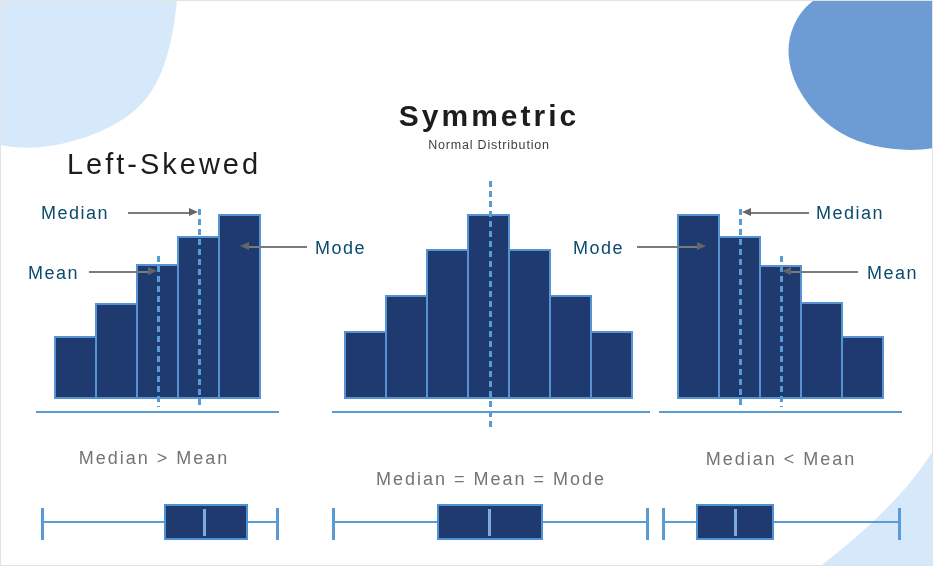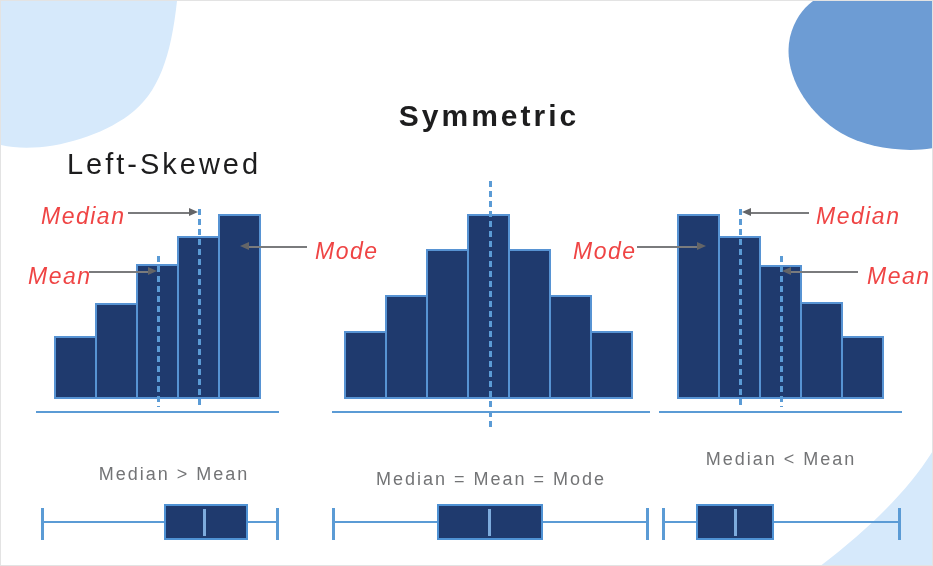--- a/index.html
+++ b/index.html
@@ -22,22 +22,22 @@
     box-sizing:border-box;width:43px;margin-left:-2px;
     background:#1f3a6e;border:2px solid #5793d3;
   }
   .bar:first-child{margin-left:0;}
   .baseline{position:absolute;top:410px;height:2px;background:#5b9bd5;z-index:2;}
   .vdash{
     position:absolute;width:3px;z-index:3;
     background:repeating-linear-gradient(to bottom,#5b9bd5 0px,#5b9bd5 6px,transparent 6px,transparent 10px);
   }
   .anno-label{
-    position:absolute;z-index:4;color:#ef4444;font-size:23px;
-    letter-spacing:1.5px;white-space:nowrap;font-style:italic;
+    position:absolute;z-index:4;color:#0c4a6e;font-size:18px;
+    letter-spacing:1.5px;white-space:nowrap;
   }
   .arrow{position:absolute;height:1.5px;background:#7a7b7d;z-index:4;}
   .arrow.right::after{
     content:'';position:absolute;right:-8px;top:-3.6px;width:0;height:0;
     border-left:9px solid #646567;border-top:4.5px solid transparent;border-bottom:4.5px solid transparent;
   }
   .arrow.left::after{
     content:'';position:absolute;left:-8px;top:-3.6px;width:0;height:0;
     border-right:9px solid #646567;border-top:4.5px solid transparent;border-bottom:4.5px solid transparent;
   }
@@ -59,20 +59,21 @@
 <div class="stage" id="stage">
 
   <svg class="blob-svg" width="933" height="566" viewBox="0 0 933 566">
     <path d="M0,0 H176 C170,55 158,92 128,114 C94,139 38,153 0,144 Z" fill="#d6e9fb"></path>
     <path d="M812,0 H933 V147 C903,152 866,147 840,132 C806,112 781,72 789,36 C793,20 801,8 812,0 Z" fill="#6d9cd4"></path>
     <path d="M933,448 C908,489 868,528 818,566 L933,566 Z" fill="#d6e9fb"></path>
   </svg>
 
   <div class="title" style="left:35px;top:147px;width:256px;">Left-Skewed</div>
   <div class="title big" style="left:360px;top:98px;width:256px;">Symmetric</div>
+  <div class="subtitle" style="left:360px;top:137px;width:256px;">Normal Distribution</div>
 
   <div class="hist" style="left:53px;">
       <div class="bar" style="height: 63px;"></div>
       <div class="bar" style="height: 96px;"></div>
       <div class="bar" style="height: 135px;"></div>
       <div class="bar" style="height: 163px;"></div>
       <div class="bar" style="height: 185px;"></div>
     </div>
   <div class="hist" style="left:343px;">
       <div class="bar" style="height: 68px;"></div>
@@ -102,21 +103,21 @@
   <div class="anno-label" style="left:314px;top:237px;">Mode</div>
   <div class="arrow left" style="left:247px;top:245px;width:59px;"></div>
 
   <div class="anno-label" style="left:572px;top:237px;">Mode</div>
   <div class="arrow right" style="left:636px;top:245px;width:61px;"></div>
   <div class="anno-label" style="left:815px;top:202px;">Median</div>
   <div class="arrow left" style="left:749px;top:211px;width:59px;"></div>
   <div class="anno-label" style="left:866px;top:262px;">Mean</div>
   <div class="arrow left" style="left:789px;top:270px;width:68px;"></div>
 
-  <div class="caption" style="left:51px;width:244px;margin-top:16px;">Median &gt; Mean</div>
+  <div class="caption" style="left:31px;width:244px;">Median &gt; Mean</div>
   <div class="caption" style="left:331px;width:318px;top:468px;">Median = Mean = Mode</div>
   <div class="caption" style="left:658px;width:244px;top:448px;">Median &lt; Mean</div>
 
 <div class="vdash" style="left: 155.5px; top: 255px; height: 151px;"></div>
     <div class="vdash" style="left: 196.5px; top: 208px; height: 199px;"></div>
     <div class="bp-cap" style="left: 40px;"></div>
     <div class="bp-whisker" style="left: 42px; width: 121px;"></div>
     <div class="bp-box" style="left: 163px; width: 84px;"></div>
     <div class="bp-median" style="left: 201.5px;"></div>
     <div class="bp-whisker" style="left: 247px; width: 30px;"></div>

